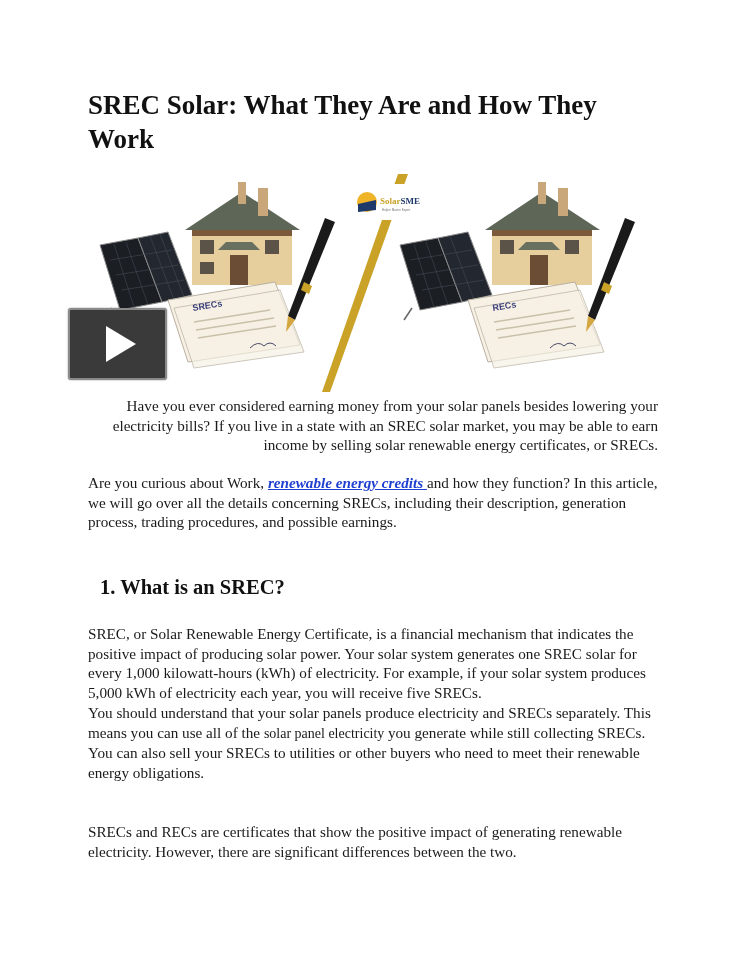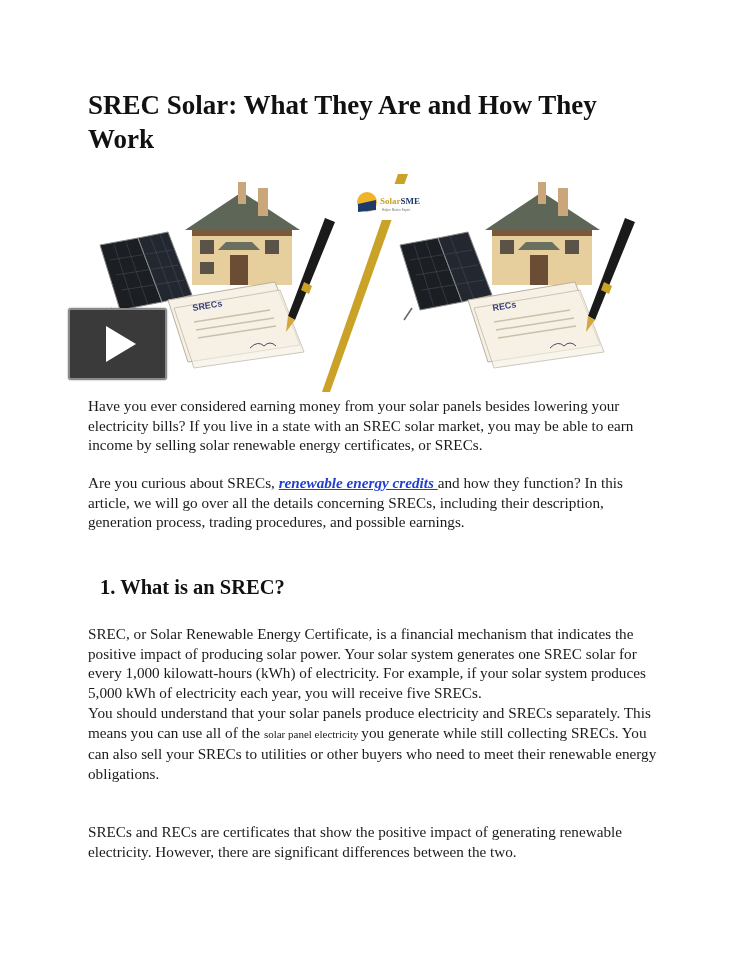--- a/index.html
+++ b/index.html
@@ -15,28 +15,28 @@
 
   .play { position: absolute; left: 68px; top: 308px; width: 95px; height: 68px;
           background: #3a3a3a; border: 2px solid #8a8a8a; border-radius: 3px;
           box-shadow: 0 0 2px rgba(0,0,0,0.4); cursor: pointer; }
   .play .tri { position: absolute; left: 36px; top: 16px; width: 0; height: 0;
                border-top: 18px solid transparent; border-bottom: 18px solid transparent;
                border-left: 30px solid #ffffff; }
 
   .p { position: absolute; left: 88px; width: 570px; font-size: 15.2px;
        line-height: 19.5px; margin: 0; color: #1a1a1a; }
-  .p1 { top: 396px; }
+  .p1 { top: 396px; text-align: right; }
   .p2 { top: 473px; }
   .p3 { top: 624px; }
   .p4 { top: 703px; }
   .p5 { top: 822px; }
 
   .link { color: #1f3fd0; font-weight: bold; font-style: italic; text-decoration: underline; cursor: pointer; margin-top: 14px; }
-  .small { font-size: 11px; }
+  .small { font-size: 14px; }
 
   .h2 { position: absolute; left: 88px; width: 570px; font-size: 20.5px;
         font-weight: bold; line-height: 24px; margin: 12px; color: #111; }
   .h2a { top: 563px; }
   .h2b { top: 795px; }
 </style>
 </head>
 <body>
 
 <div class="page">
@@ -133,21 +133,21 @@
       </g>
     </svg>
   </div>
 
   <div class="play">
     <span class="tri"></span>
   </div>
 
   <p class="p p1">Have you ever considered earning money from your solar panels besides lowering your electricity bills? If you live in a state with an SREC solar market, you may be able to earn income by selling solar renewable energy certificates, or SRECs.</p>
 
-  <p class="p p2"><span>Are you curious about SRECs, </span><a class="link">renewable energy credits </a><span>and how they function? In this article, we will go over all the details concerning SRECs, including their description, generation process, trading procedures, and possible earnings.</span></p>
+  <p class="p p2"><span>Are you curious about Work, </span><a class="link">renewable energy credits </a><span>and how they function? In this article, we will go over all the details concerning SRECs, including their description, generation process, trading procedures, and possible earnings.</span></p>
 
   <h2 class="h2 h2a">1. What is an SREC?</h2>
 
   <p class="p p3">SREC,  or Solar Renewable Energy Certificate, is a financial mechanism that indicates the positive impact of producing solar power. Your solar system generates one SREC solar for every 1,000 kilowatt-hours (kWh) of electricity. For example, if your solar system produces 5,000 kWh of electricity each year, you will receive five SRECs.</p>
 
   <p class="p p4"><span>You should understand that your solar panels produce electricity and SRECs separately. This means you can use all of the </span><span class="small">solar panel electricity </span><span> you generate while still collecting SRECs. You can also sell your SRECs to utilities or other buyers who need to meet their renewable energy obligations.</span></p>
 
 
   <p class="p p5">SRECs and RECs are certificates that show the positive impact of generating renewable electricity. However, there are significant differences between the two.</p>
 

